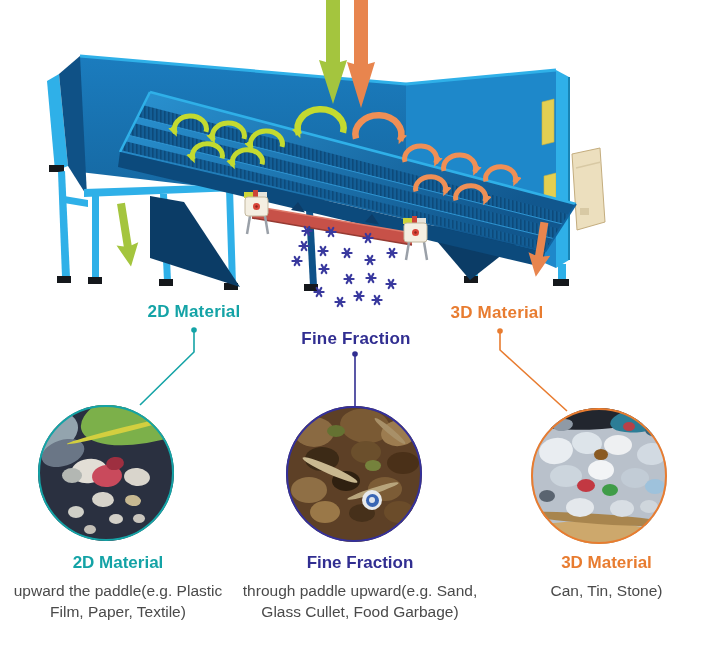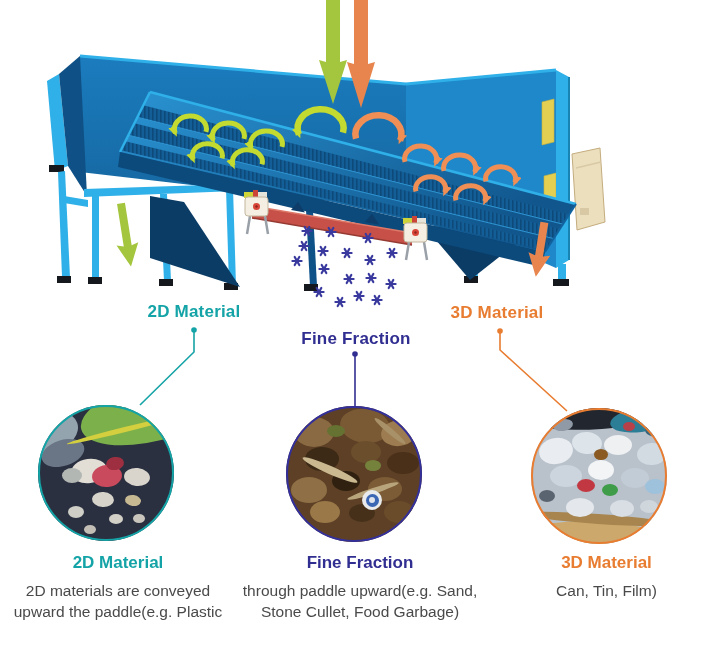--- a/index.html
+++ b/index.html
@@ -290,26 +290,26 @@
       <div class="blob" style="left: 6%; top: 60%; width: 16px; height: 12px; background: rgb(90, 100, 112); transform: rotate(0deg);"></div>
       <div class="blob" style="left: 26%; top: 66%; width: 28px; height: 19px; background: rgb(228, 232, 236); transform: rotate(0deg);"></div>
       <div class="blob" style="left: 58%; top: 68%; width: 24px; height: 17px; background: rgb(216, 222, 228); transform: rotate(0deg);"></div>
       <div class="blob" style="left: 80%; top: 68%; width: 18px; height: 13px; background: rgb(207, 214, 220); transform: rotate(0deg);"></div>
       <div class="blob" style="left: 68%; top: 10%; width: 12px; height: 9px; background: rgb(184, 64, 72); transform: rotate(0deg);"></div>
     </div>
   <div class="ring" style="left:531px;top:408px;width:136px;height:136px;border:2.5px solid #e87c30;"></div>
 
   <div class="card" style="left:2px;top:553px;width:232px;">
     <div class="heading" style="color: rgb(20, 163, 166);">2D Material</div>
-    <div class="line">2D materials are conveyed</div>
     <div class="line">upward the paddle(e.g. Plastic</div>
+    <div class="line">Film, Paper, Textile)</div>
   </div>
   <div class="card" style="left:240px;top:553px;width:240px;">
     <div class="heading" style="color: rgb(49, 46, 145);">Fine Fraction</div>
     <div class="line">through paddle upward(e.g. Sand,</div>
-    <div class="line">Stone Cullet, Food Garbage)</div>
+    <div class="line">Glass Cullet, Food Garbage)</div>
   </div>
   <div class="card" style="left:488px;top:553px;width:237px;">
     <div class="heading" style="color: rgb(232, 124, 48);">3D Material</div>
-    <div class="line">Can, Tin, Film)</div>
+    <div class="line">Can, Tin, Stone)</div>
   </div>
 
 </div>
 
 </body></html>

